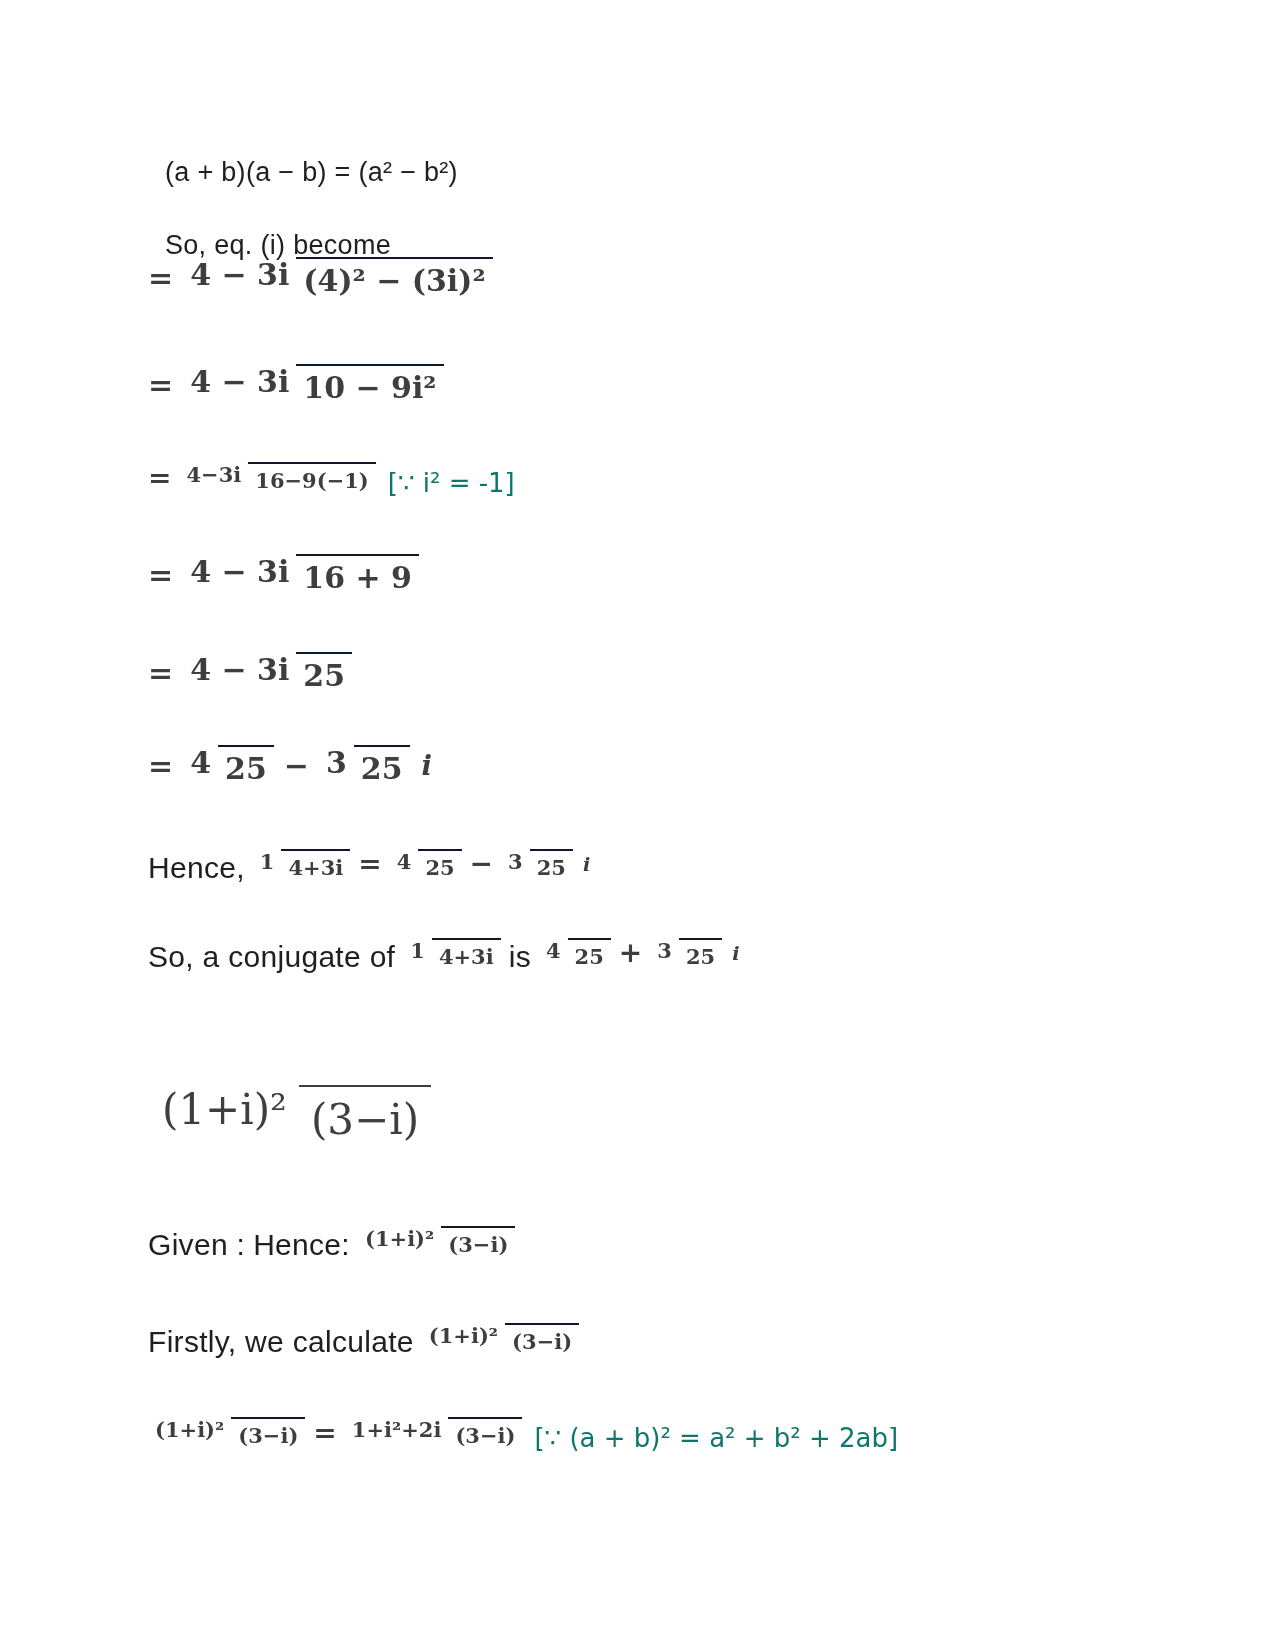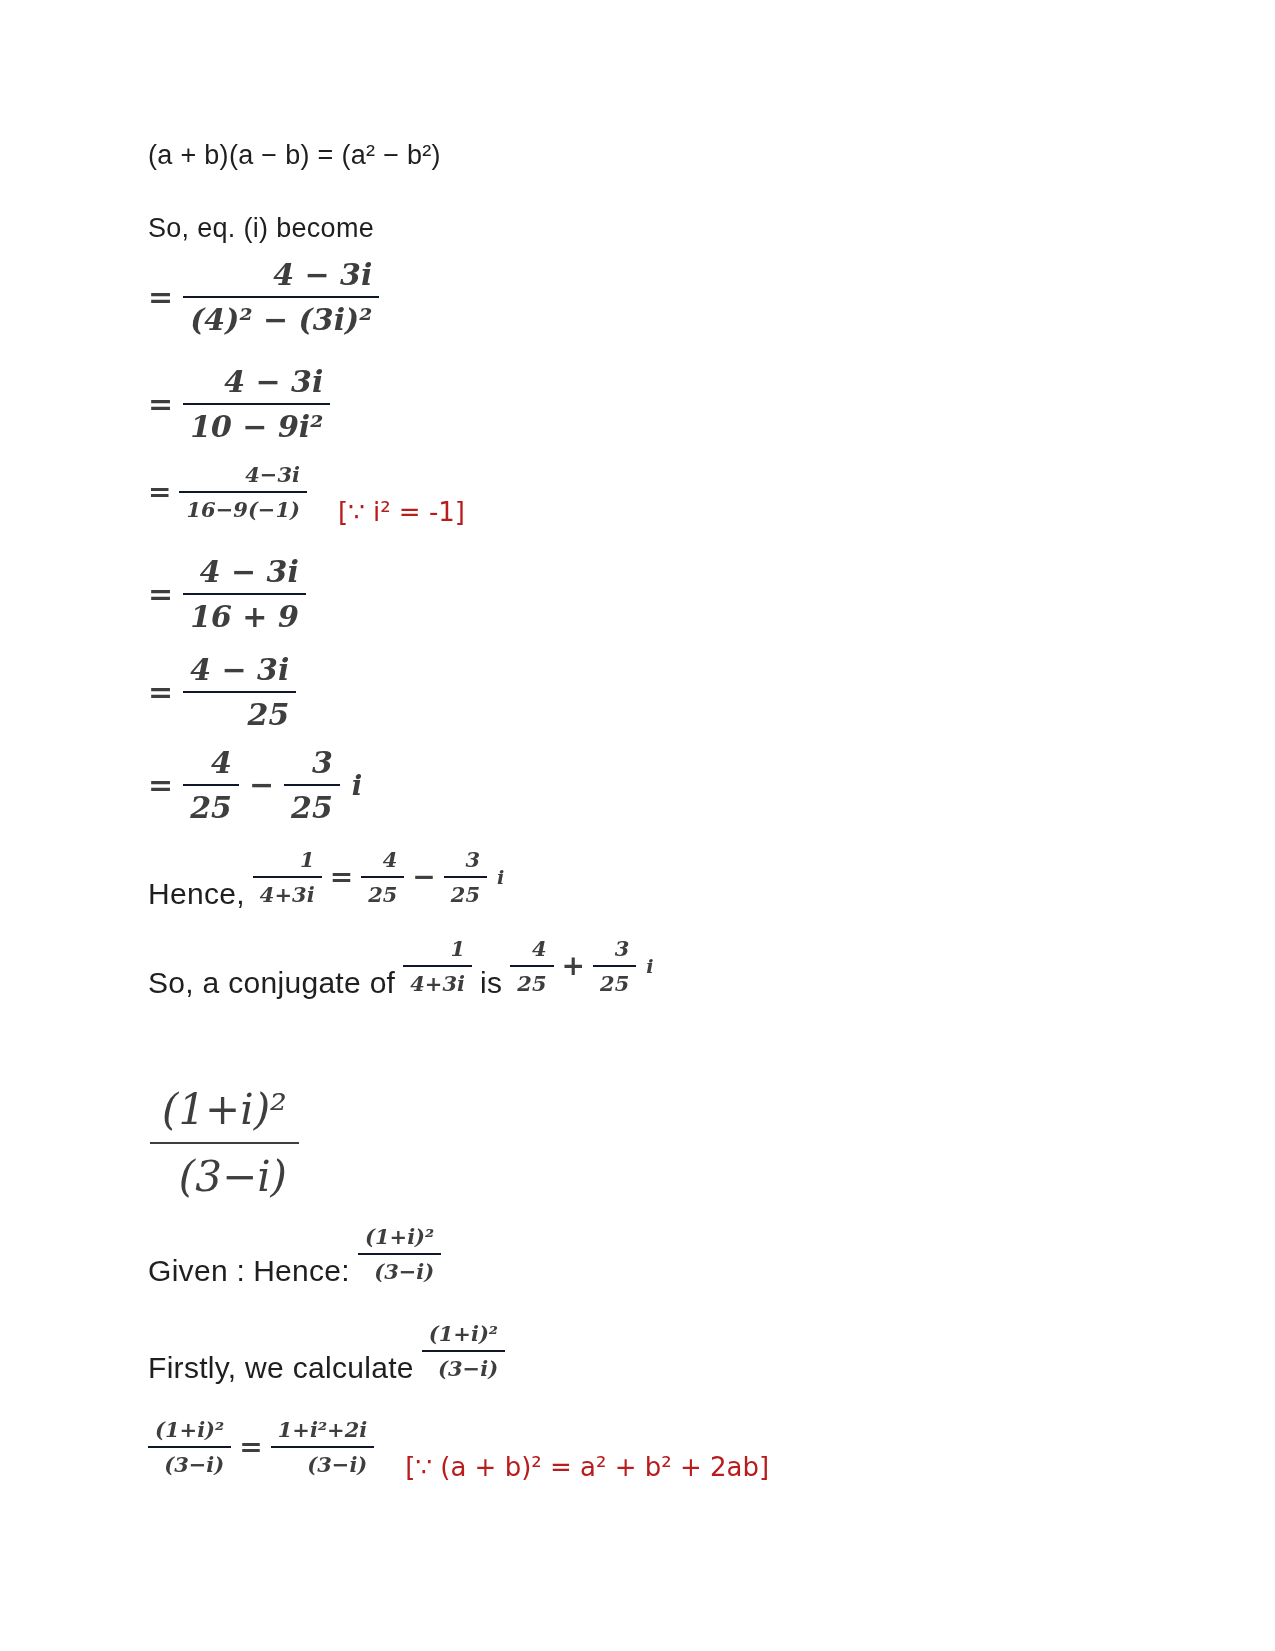--- a/index.html
+++ b/index.html
@@ -1,47 +1,46 @@
 <!DOCTYPE html>
 <html><head>
 <meta charset="utf-8">
 <style>
   html,body { margin:0; padding:0; background:#ffffff; }
   .page {
     position:relative; width:1275px; height:1651px; background:#ffffff;
     font-family:"Liberation Sans", sans-serif; color:#1f1f1f; overflow:hidden;
   }
   .abs { position:absolute; }
-  .tline { margin:0; font-size:27px; letter-spacing:0.3px; color:#1f1f1f; }
+  .tline { margin:17px; font-size:27px; letter-spacing:0.3px; color:#1f1f1f; }
   .bold { font-weight:700; }
 
   
   .eqrow {
     display:flex; align-items:center; gap:10px;
     font-family:"DejaVu Serif", serif; font-weight:700; color:#3e3e3e;
     font-size:30px; white-space:nowrap;
   }
   .eqrow.sm { font-size:21px; gap:8px; }
   .eqrow.sm .sign, .eqrow.sm .op { font-size:28px; }
-  .frac { display:inline-flex; flex-direction:column; text-align:right;font-style:italic; }
+  .frac { display:inline-flex; flex-direction:row; text-align:left; }
   .frac .num { padding:0 7px 4px; }
   .frac .den { border-top:2px solid #0f172a; padding:4px 7px 0; }
   .sign, .op { line-height:1; }
   .ivar { font-style:italic; padding-left:2px; font-size:0.92em; }
 
   
   .label {
     font-family:"Liberation Sans", sans-serif; font-weight:400; color:#1f1f1f;
     font-size:30px; letter-spacing:0.3px; align-self:flex-end; transform:translateY(4px);
   }
   .note {
-    font-family:"DejaVu Sans", sans-serif; font-weight:400; color:#b91c1c;
+    font-family:"DejaVu Sans", sans-serif; font-weight:400; color:#0f766e;
     font-size:26px; letter-spacing:0; align-self:flex-end; transform:translateY(5px);
     padding-left:4px;
-    margin-left:19px;
   }
 
   
   .bigfrac {
     font-family:"DejaVu Serif", serif; font-weight:400; color:#3e3e3e;
     font-size:42px;
   }
   .bigfrac .num { padding:0 12px 8px; }
   .bigfrac .den { border-top:2px solid #3e3e3e; padding:8px 12px 0; }
 </style>

